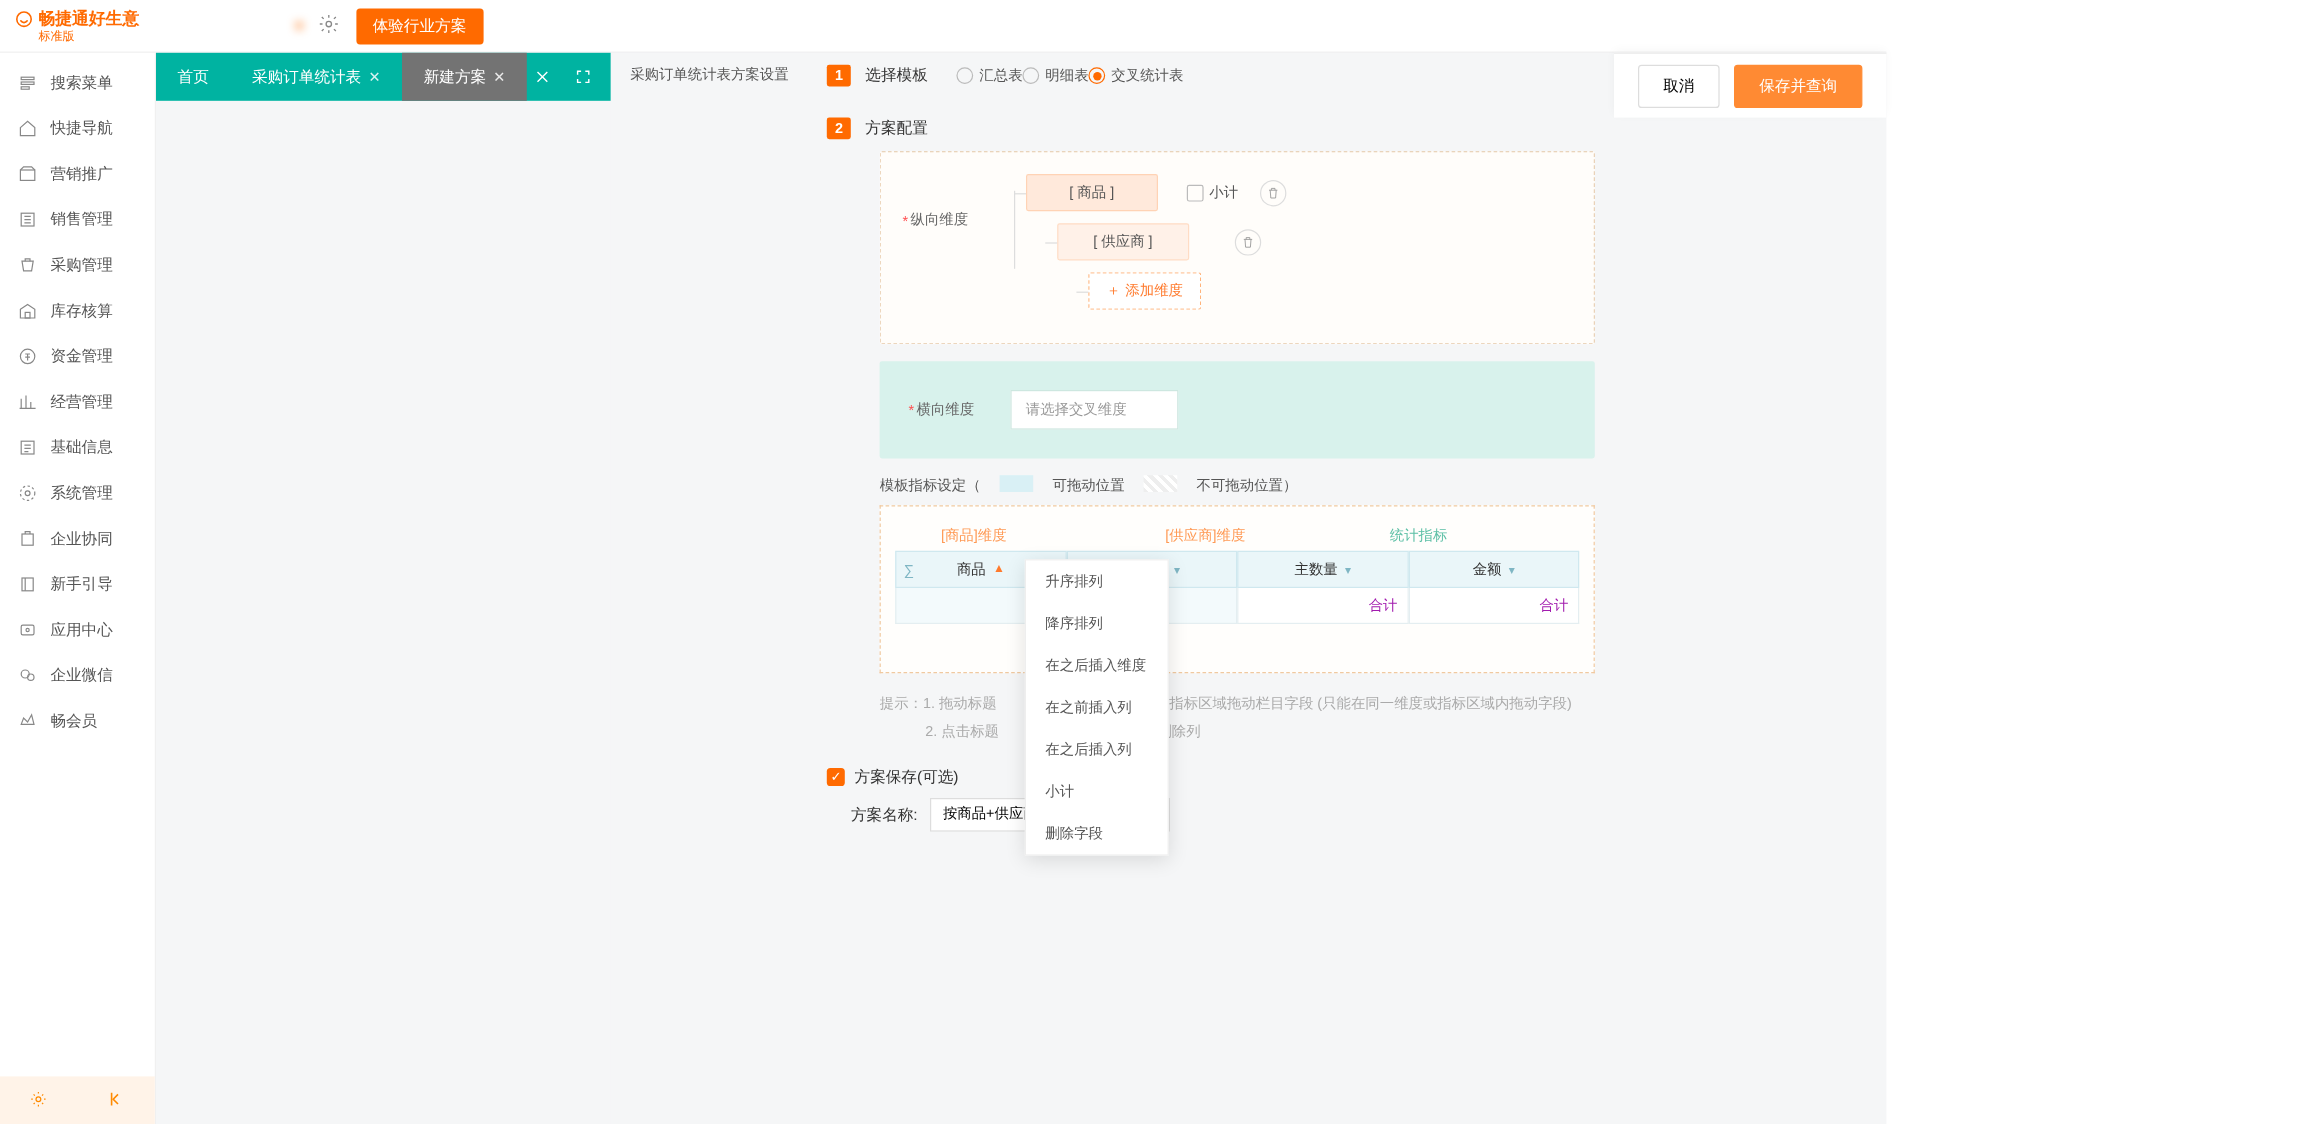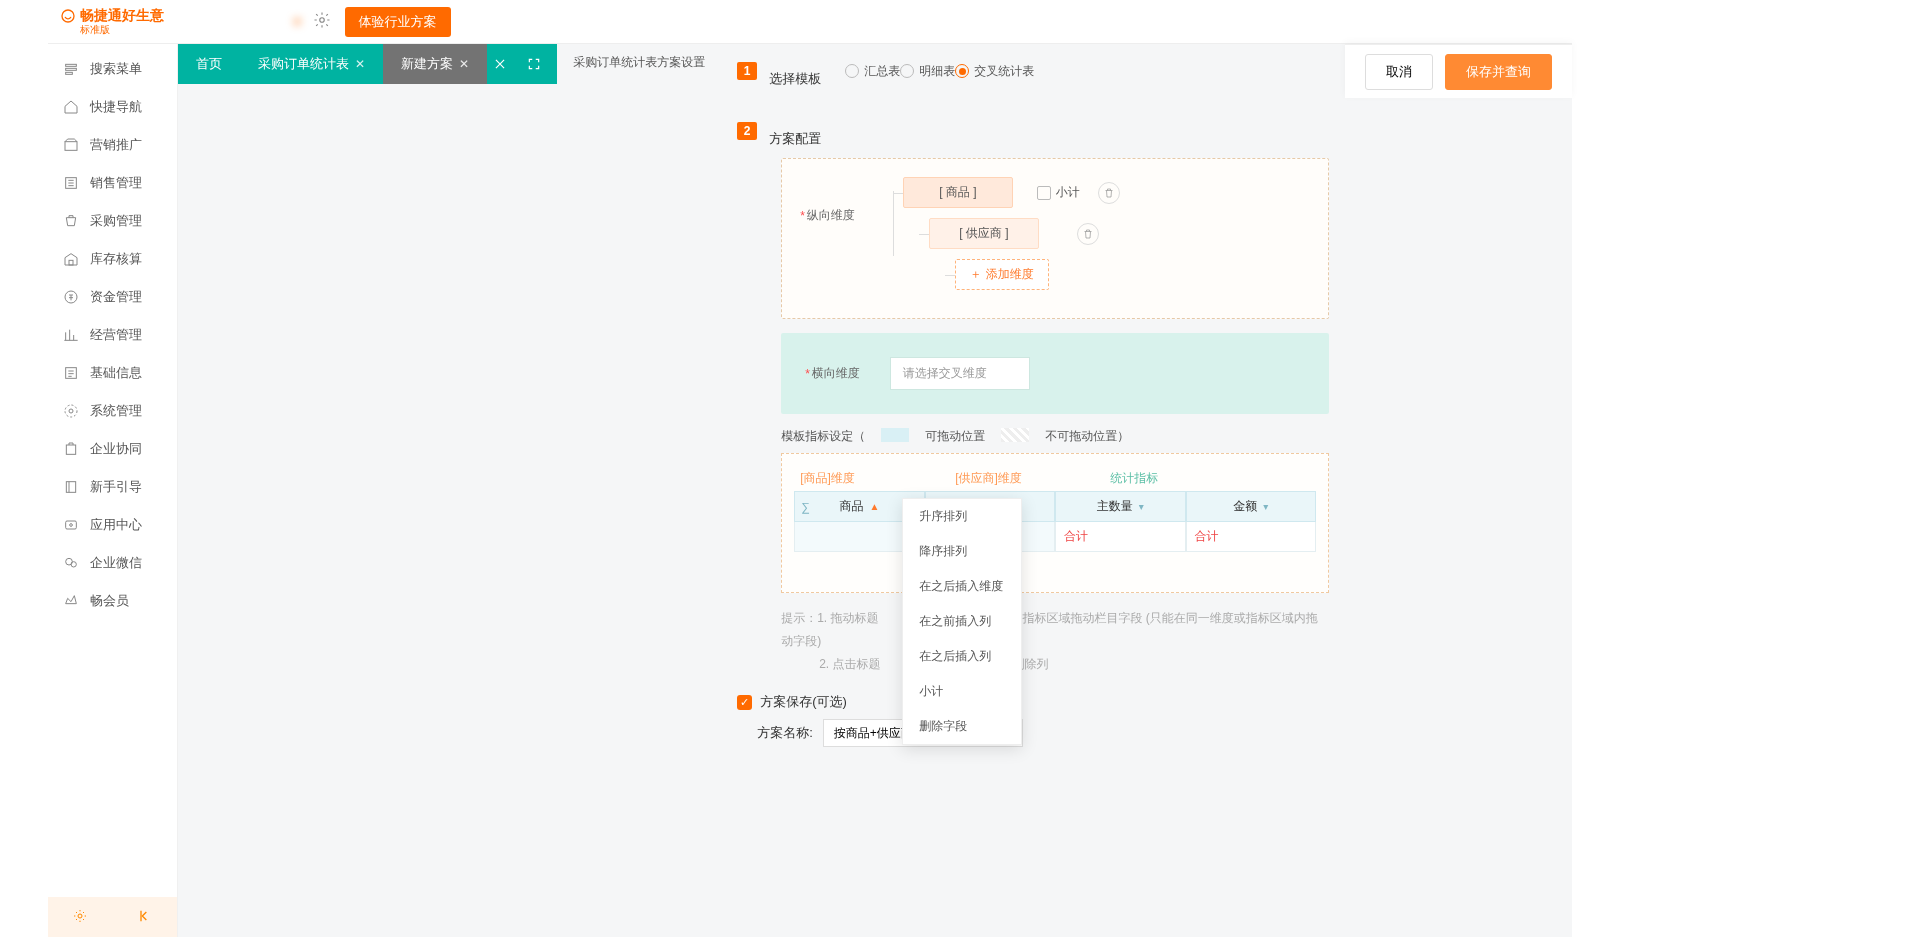--- a/index.html
+++ b/index.html
@@ -1,17 +1,17 @@
 <!DOCTYPE html>
 <html><head>
 <meta charset="utf-8">
 <style>
 * { margin: 0; padding: 0; box-sizing: border-box; }
 body { font-family: "Microsoft YaHei", -apple-system, sans-serif; font-size: 13px; color: #333; background: #fff; overflow: hidden; }
-.app { display: flex; height: 937px; width: 1572px; flex-direction: column; padding-left: 48px; }
+.app { display: flex; height: 937px; width: 1572px; flex-direction: column; }
 
 
 .topbar { height: 44px; display: flex; align-items: center; padding: 0 12px; border-bottom: 1px solid #eee; background:#fff;}
 .logo-wrap { width: 118px; display:flex; flex-direction:column; align-items:flex-start; }
 .logo-main { display:flex; align-items:center; gap:4px; color:#ff6a00; font-weight:600; font-size:14px;}
 .logo-sub { color:#ff6a00; font-size:10px; margin-top:-2px; margin-left:20px;}
 .org-select { margin-left: 30px; color:#999; display:flex; align-items:center; gap:8px; filter: blur(4px);}
 .gear-btn { margin-left: 12px; color:#888; cursor:pointer;}
 .primary-btn { background:#ff6a00; color:#fff; border:none; padding:6px 14px; border-radius:3px; margin-left:14px; cursor:pointer; font-size:13px;}
 .top-right { margin-left:auto; display:flex; align-items:center; gap:18px; color:#666; font-size:12px;}
@@ -35,21 +35,21 @@
 .tab .close { font-size:12px; opacity:.85;}
 .tabs-right { margin-left:auto; display:flex; align-items:center; gap:8px; padding-right:10px;}
 .tabs-right .sq { width:26px; height:26px; display:flex; align-items:center; justify-content:center; cursor:pointer;}
 
 .breadcrumb { padding:10px 16px; font-size:12px; color:#555; background:#f5f6f7;}
 
 .content { flex:1; overflow:auto; padding: 0 16px 12px 16px;}
 
 .step-row { display:flex; align-items:center; gap:12px; padding:10px 0;}
 .step-num { background:#ff6a00; color:#fff; width:20px; height:18px; border-radius:2px; display:flex; align-items:center; justify-content:center; font-size:12px; font-weight:600;}
-.step-title { font-size:13px; color:#333;margin-top:16px;}
+.step-title { font-size:13px; color:#333;}
 .radios { display:flex; margin-left:12px;}
 .radio { display:flex; align-items:center; gap:5px; cursor:pointer; font-size:12px; color:#555;}
 .radio-dot { width:14px; height:14px; border:1px solid #bbb; border-radius:50%; display:inline-flex; align-items:center; justify-content:center;}
 .radio.sel .radio-dot { border-color:#ff6a00;}
 .radio.sel .radio-dot::after { content:""; width:7px; height:7px; background:#ff6a00; border-radius:50%;}
 
 .section-label { font-size:12px; color:#666; margin: 6px 0 6px 44px;}
 
 .dashed-box { border:1px dashed #e6c9a8; background:#fffdfa; padding:18px; margin-left:44px; border-radius:2px;}
 .vdim-row { display:flex; align-items:flex-start; gap:30px;}
@@ -70,33 +70,33 @@
 .cross-input { background:#fff; border:1px solid #cde7e0; padding:7px 12px; color:#999; font-size:12px; min-width:140px;}
 
 .legend-row { margin:10px 0 8px 44px; font-size:12px; color:#555; display:flex; gap:16px;}
 .leg-sw { width:28px; height:14px; display:inline-block;}
 .leg-drag { background:#d9f0f5;}
 .leg-nodrag { background: repeating-linear-gradient(45deg,#eee,#eee 3px,#fff 3px,#fff 6px);}
 
 
 .table-wrap { margin-left:44px; border:1px dashed #f0c9a0; padding:12px 12px 40px 12px; background:#fffefc;}
 .dim-headers { display:flex; font-size:12px;}
-.dim-headers > div { padding:4px 6px;}
+.dim-headers > div { padding:4px 6px;margin-left:32px;}
 .dh1 { width:155px; color:#ff9a55;}
 .dh2 { width:155px; color:#ff9a55;}
 .dh3 { color:#5bbfa5;}
 .grid-head { display:flex;}
 .gh-cell { border:1px solid #cfe8ef; background:#eaf6f9; padding:6px 8px; font-size:12px; color:#333; display:flex; align-items:center; justify-content:center; gap:6px; position:relative;}
 .gh-cell.dim { width:155px;}
 .gh-cell.met { width:155px;}
 .sort-arrow { color:#ff7a2d; font-size:10px;}
 .chev { color:#7fb6c4; font-size:10px;}
 .sigma { position:absolute; left:6px; color:#7fb6c4; font-size:12px;}
 .grid-row { display:flex;}
-.gr-cell { border:1px solid #e4eef1; border-top:none; padding:6px 8px; font-size:12px; color:#ef4444; text-align:left;}
+.gr-cell { border:1px solid #e4eef1; border-top:none; padding:6px 8px; font-size:12px; color:#a21caf; text-align:right;}
 .gr-cell.dim { width:155px; background:#f3fafc;}
 .gr-cell.met { width:155px; background:#fff;}
 
 
 .dropdown { position:absolute; background:#fff; border:1px solid #eee; box-shadow:0 4px 16px rgba(0,0,0,.12); min-width:120px; z-index:50;}
 .dd-item { padding:9px 16px; font-size:12px; color:#555; cursor:pointer; white-space:nowrap;}
 
 
 .tips { margin:14px 0 0 44px; font-size:12px; color:#aaa; line-height:1.9;}
 

